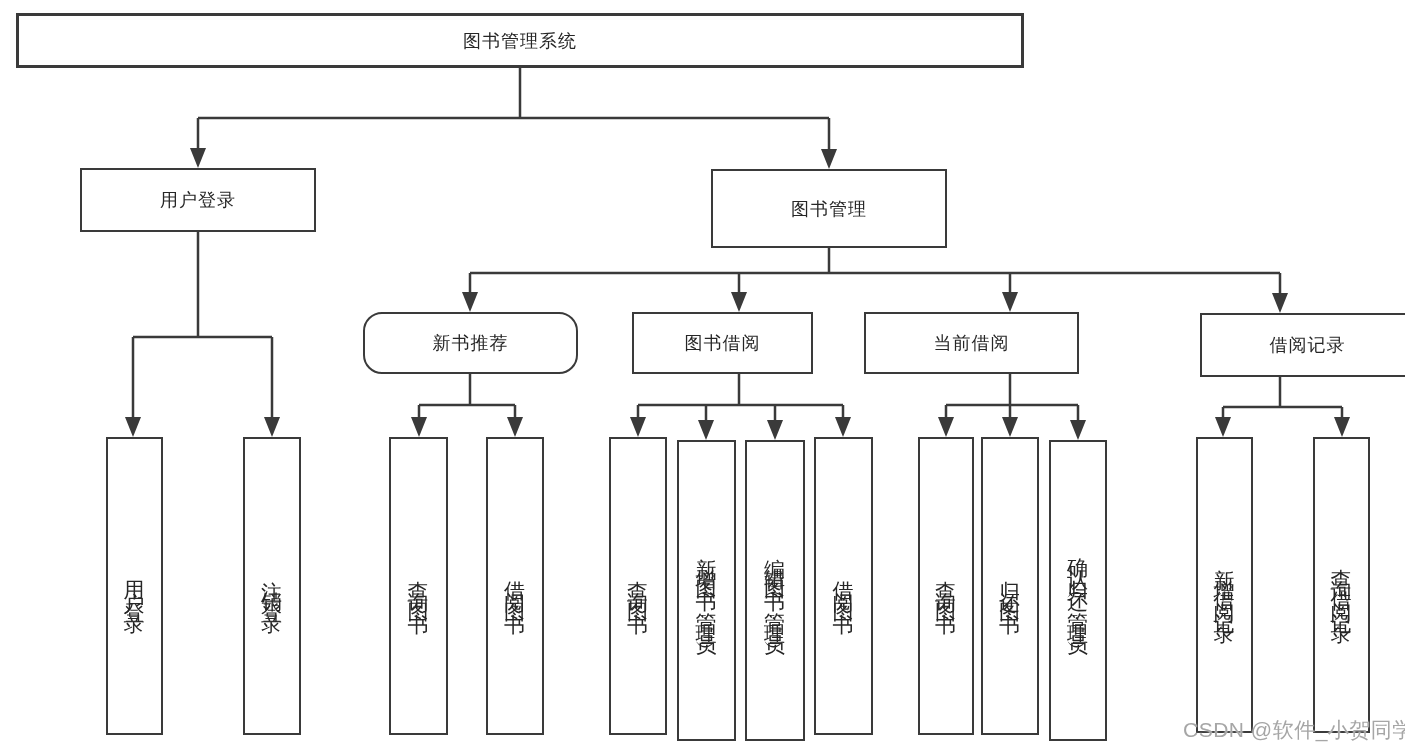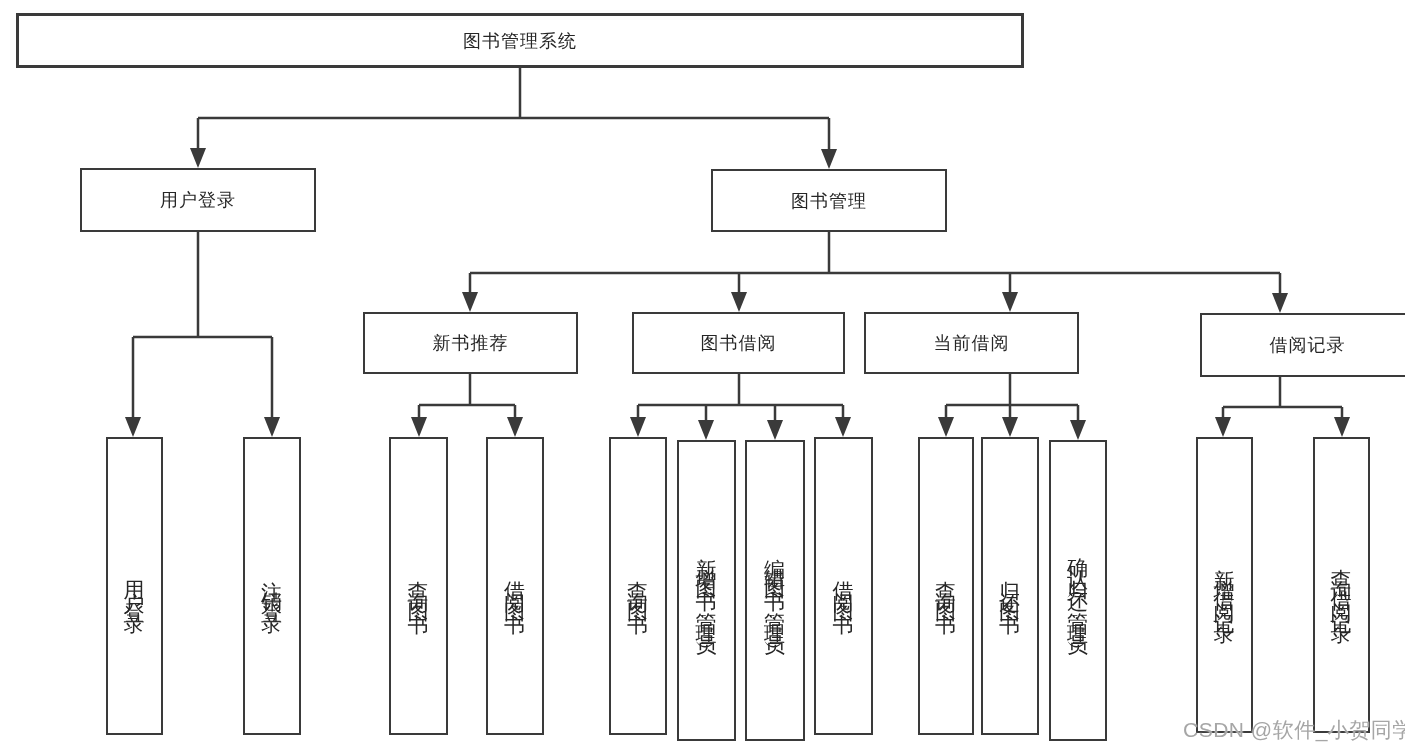--- a/index.html
+++ b/index.html
@@ -76,28 +76,28 @@
     </g>
   </svg>
 
   <div class="node hbox root-box" style="left:16px;top:13px;width:1008px;height:55px;">
     <span>图书管理系统</span>
   </div>
 
   <div class="node hbox" style="left:80px;top:168px;width:236px;height:64px;">
     <span>用户登录</span>
   </div>
-  <div class="node hbox" style="left:711px;top:169px;width:236px;height:63px;">
+  <div class="node hbox" style="left:711px;top:169px;width:236px;height:79px;">
     <span>图书管理</span>
   </div>
 
-  <div class="node hbox" style="left:363px;top:312px;width:215px;height:62px;">
+  <div class="node hbox" style="left:363px;top:312px;width:215px;height:62px;border-radius:19px;">
     <span>新书推荐</span>
   </div>
-  <div class="node hbox" style="left:632px;top:312px;width:213px;height:62px;">
+  <div class="node hbox" style="left:632px;top:312px;width:181px;height:62px;">
     <span>图书借阅</span>
   </div>
   <div class="node hbox" style="left:864px;top:312px;width:215px;height:62px;">
     <span>当前借阅</span>
   </div>
   <div class="node hbox" style="left:1172px;top:313px;width:215px;height:64px;margin-left:28px;">
     <span>借阅记录</span>
   </div>
 
   <div class="node vbox" style="left:106px;top:437px;width:57px;height:298px;">

